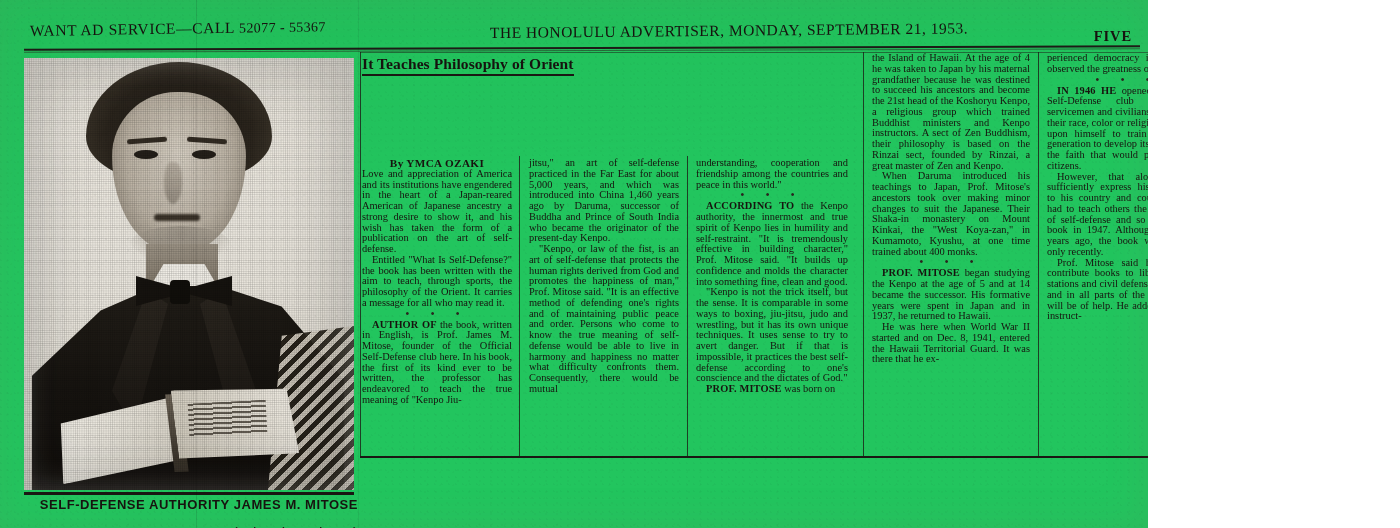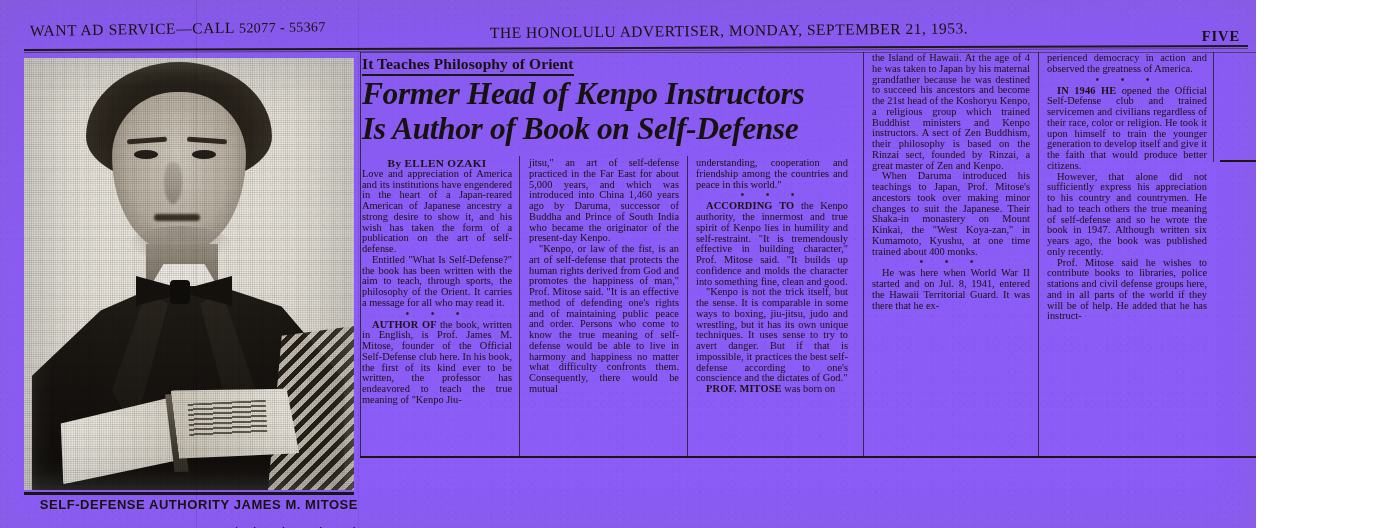--- a/index.html
+++ b/index.html
@@ -2,23 +2,23 @@
 <html><head>
 <meta charset="utf-8">
 <style>
   html, body {
     margin: 0;
     padding: 0;
     background: #ffffff;
   }
   #page {
     position: relative;
-    width: 1256px;
+    width: 1148px;
     height: 528px;
-    background: #8b5cf6;
+    background: #22c55e;
     overflow: hidden;
     font-family: "Liberation Serif", serif;
     color: #16130f;
   }
 
   
   .grain {
     position: absolute;
     inset: 0;
     pointer-events: none;
@@ -374,27 +374,23 @@
     <div class="c1">SELF-DEFENSE AUTHORITY  JAMES M. MITOSE</div>
     <div class="c2">(Advertiser photo.)</div>
   </div>
 
   <div class="frame-top"></div>
 
   <div class="kicker-box">
     <span class="kicker">It Teaches Philosophy of Orient</span>
   </div>
 
-  <div class="headline">
-    <div>Former Head of Kenpo Instructors</div>
-    <div>Is Author of Book on Self-Defense</div>
-  </div>
 
   <div class="col" style="left:362px; top:158px; width:150px;">
-    <p class="byline">By ELLEN OZAKI</p>
+    <p class="byline">By YMCA OZAKI</p>
     <p class="noind"><span>Love and appreciation of America and its institutions have engendered in the heart of a Japan-reared American of Japanese ancestry a strong desire to show it, and his wish has taken the form of a publication on the art of self-defense.</span></p>
     <p><span>Entitled "What Is Self-Defense?" the book has been written with the aim to teach, through sports, the philosophy of the Orient. It carries a message for all who may read it.</span></p>
     <p class="dots">•  •  •</p>
     <p><span class="lead">AUTHOR OF</span><span> the book, written in English, is Prof. James M. Mitose, founder of the Official Self-Defense club here. In his book, the first of its kind ever to be written, the professor has endeavored to teach the true meaning of "Kenpo Jiu-</span></p>
   </div>
 
   <div class="col" style="left:529px; top:158px; width:150px;">
     <p class="noind"><span>jitsu," an art of self-defense practiced in the Far East for about 5,000 years, and which was introduced into China 1,460 years ago by Daruma, successor of Buddha and Prince of South India who became the originator of the present-day Kenpo.</span></p>
     <p><span>"Kenpo, or law of the fist, is an art of self-defense that protects the human rights derived from God and promotes the happiness of man," Prof. Mitose said. "It is an effective method of defending one's rights and of maintaining public peace and order. Persons who come to know the true meaning of self-defense would be able to live in harmony and happiness no matter what difficulty confronts them. Consequently, there would be mutual</span></p>
   </div>
@@ -404,21 +400,22 @@
     <p class="dots">•  •  •</p>
     <p><span class="lead">ACCORDING TO</span><span> the Kenpo authority, the innermost and true spirit of Kenpo lies in humility and self-restraint. "It is tremendously effective in building character," Prof. Mitose said. "It builds up confidence and molds the character into something fine, clean and good.</span></p>
     <p><span>"Kenpo is not the trick itself, but the sense. It is comparable in some ways to boxing, jiu-jitsu, judo and wrestling, but it has its own unique techniques. It uses sense to try to avert danger. But if that is impossible, it practices the best self-defense according to one's conscience and the dictates of God."</span></p>
     <p><span class="lead">PROF. MITOSE</span><span> was born on</span></p>
   </div>
 
   <div class="col" style="left:872px; top:53px; width:158px;">
     <p class="noind"><span>the Island of Hawaii. At the age of 4 he was taken to Japan by his maternal grandfather because he was destined to succeed his ancestors and become the 21st head of the Koshoryu Kenpo, a religious group which trained Buddhist ministers and Kenpo instructors. A sect of Zen Buddhism, their philosophy is based on the Rinzai sect, founded by Rinzai, a great master of Zen and Kenpo.</span></p>
     <p><span>When Daruma introduced his teachings to Japan, Prof. Mitose's ancestors took over making minor changes to suit the Japanese. Their Shaka-in monastery on Mount Kinkai, the "West Koya-zan," in Kumamoto, Kyushu, at one time trained about 400 monks.</span></p>
     <p class="dots">•  •  •</p>
-    <p><span>He was here when World War II started and on Jul. 8, 1941, entered the Hawaii Territorial Guard. It was there that he ex-</span></p>
+    <p><span class="lead">PROF. MITOSE</span><span> began studying the Kenpo at the age of 5 and at 14 became the successor. His formative years were spent in Japan and in 1937, he returned to Hawaii.</span></p>
+    <p><span>He was here when World War II started and on Dec. 8, 1941, entered the Hawaii Territorial Guard. It was there that he ex-</span></p>
   </div>
 
   <div class="col" style="left:1047px; top:53px; width:160px;">
     <p class="noind"><span>perienced democracy in action and observed the greatness of America.</span></p>
     <p class="dots">•  •  •</p>
     <p><span class="lead">IN 1946 HE</span><span> opened the Official Self-Defense club and trained servicemen and civilians regardless of their race, color or religion. He took it upon himself to train the younger generation to develop itself and give it the faith that would produce better citizens.</span></p>
     <p><span>However, that alone did not sufficiently express his appreciation to his country and countrymen. He had to teach others the true meaning of self-defense and so he wrote the book in 1947. Although written six years ago, the book was published only recently.</span></p>
     <p><span>Prof. Mitose said he wishes to contribute books to libraries, police stations and civil defense groups here, and in all parts of the world if they will be of help. He added that he has instruct-</span></p>
   </div>
 

